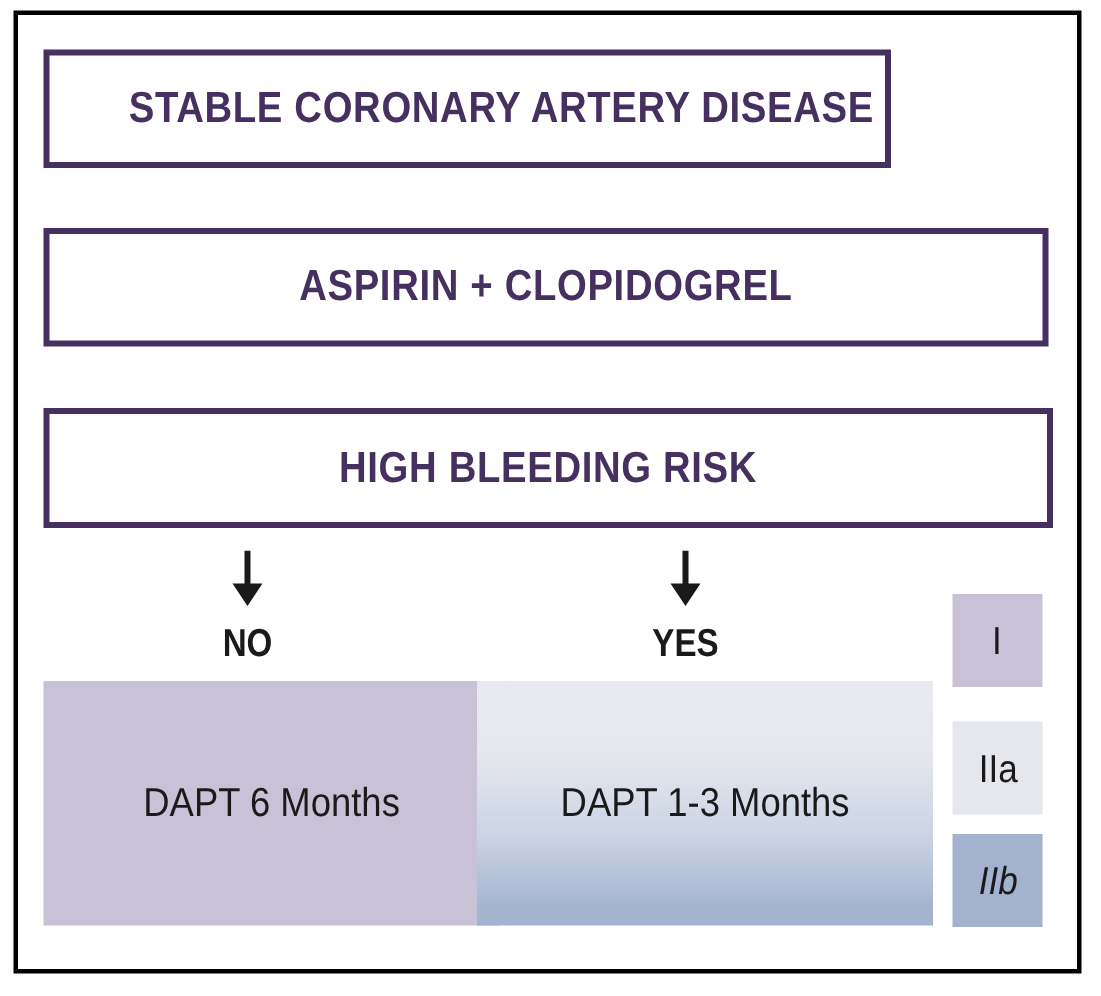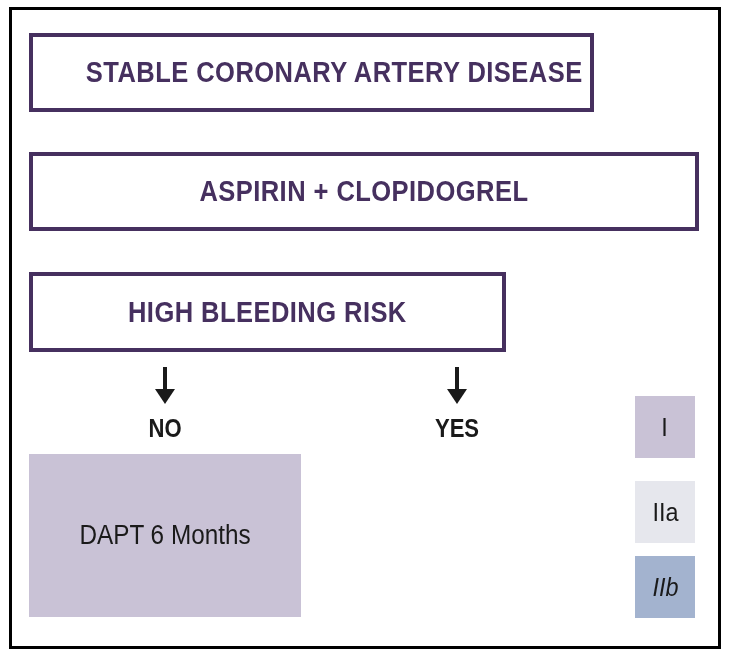--- a/index.html
+++ b/index.html
@@ -42,21 +42,21 @@
     font-family: "Liberation Sans Narrow", "Liberation Sans", sans-serif;
     font-weight: bold;
     font-size: 29px;
     letter-spacing: 0.5px;
     transform: scaleX(0.88);
     white-space: nowrap;
     line-height: 1;
   }
   #box-scad  { left: 29px;  top: 33px;  width: 565px; height: 79px; padding-left: 45px; }
   #box-drugs { left: 29px;  top: 152px; width: 670px; height: 79px; }
-  #box-risk  { left: 29px;  top: 272px; width: 477px; height: 80px; align-items: center; }
+  #box-risk  { left: 29px;  top: 272px; width: 673px; height: 80px; align-items: center; }
 
   
   .arrow {
     position: absolute;
     width: 26px;
     height: 38px;
   }
   #arrow-no  { left: 152px; top: 367px; }
   #arrow-yes { left: 444px; top: 367px; }
 
@@ -72,21 +72,21 @@
     text-align: center;
     white-space: nowrap;
   }
   #label-no  { left: 115px; top: 415px; width: 100px; }
   #label-yes { left: 407px; top: 415px; width: 100px; }
 
   
   .obox {
     position: absolute;
     top: 454px;
-    width: 272px;
+    width: 304px;
     height: 163px;
     display: flex;
     align-items: center;
     justify-content: center;
   }
   #obox-left  { left: 29px;  background: #c9c2d6; }
   #obox-right { left: 318px;
     background: linear-gradient(to bottom, #e9eaef 0%, #e7e8ee 28%, #ccd5e4 62%, #a6b5d0 92%, #a3b3cf 100%); }
   .obox-label {
     color: #1a1a1a;
@@ -148,20 +148,23 @@
     <polygon points="3,22 23,22 13,37" fill="#1a1a1a"></polygon>
   </svg>
 
   <div class="branch-label" id="label-no">NO</div>
   <div class="branch-label" id="label-yes">YES</div>
 
   <div class="obox" id="obox-left" style="background: rgb(201, 194, 214);">
     <span class="obox-label">DAPT 6 Months</span>
   </div>
 
+  <div class="obox" id="obox-right">
+    <span class="obox-label">DAPT 1-3 Months</span>
+  </div>
 
   <div class="chip" id="chip-0" style="background: rgb(201, 194, 214);">
     <span class="chip-label">I</span>
   </div>
   <div class="chip" id="chip-1" style="background: rgb(230, 231, 237);">
     <span class="chip-label">IIa</span>
   </div>
   <div class="chip" id="chip-2" style="background: rgb(163, 179, 207); font-style: italic;">
     <span class="chip-label">IIb</span>
   </div>

